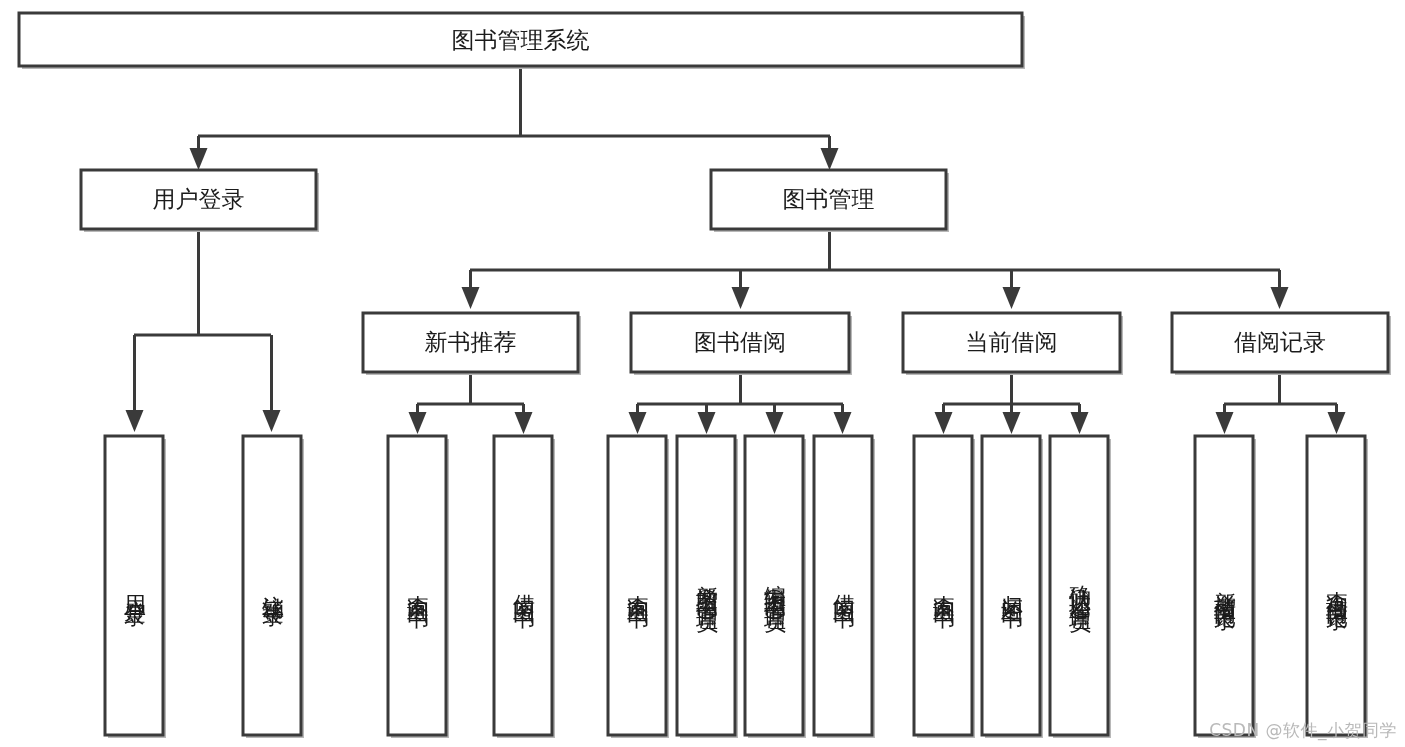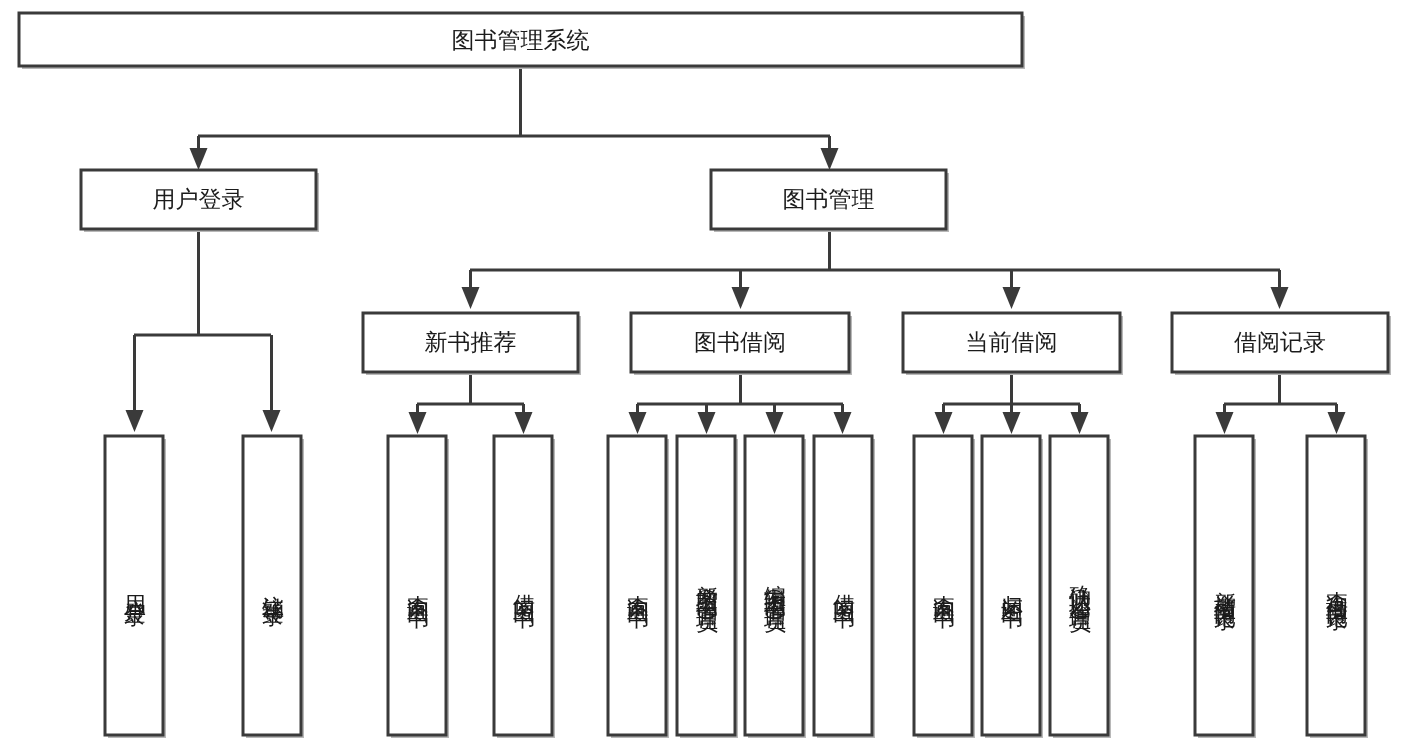--- a/index.html
+++ b/index.html
@@ -264,14 +264,15 @@
     </g>
 
     <g>
       <rect class="node-shadow" x="1310" y="439" width="58" height="299"></rect>
       <rect class="node-box" x="1307" y="436" width="58" height="299"></rect>
       <text class="node-label vert-label" x="1336" y="585">查询借阅记录</text>
     </g>
 
   </svg>
 
+  <div class="watermark">CSDN @软件_小贺同学</div>
 
 </div>
 
 </body></html>

